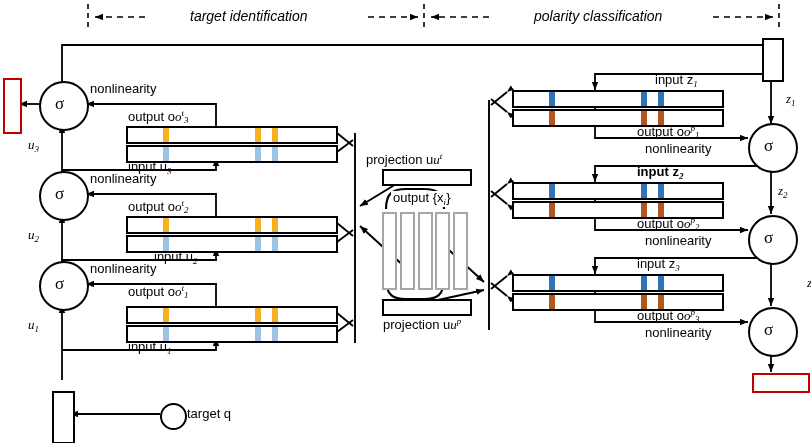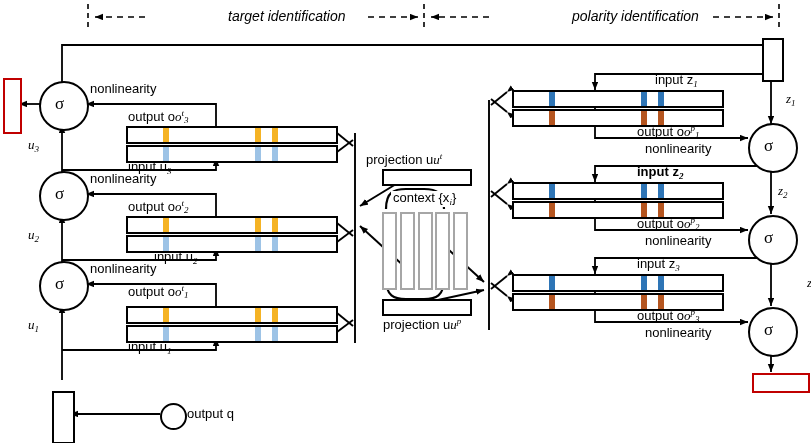--- a/index.html
+++ b/index.html
@@ -1,20 +1,20 @@
 <!DOCTYPE html>
 <html><head>
 <meta charset="utf-8">
 <style>
   html,body{margin:0;padding:0;background:#fff;}
   body{font-family:"Liberation Sans", sans-serif;}
   #stage{position:relative;width:811px;height:443px;background:#fff;overflow:hidden;}
   svg{position:absolute;left:0;top:0;}
   .lbl{position:absolute;font-family:"Liberation Sans",sans-serif;font-size:13px;color:#000;white-space:nowrap;line-height:1;}
-  .lbl.ital{font-style:italic;font-size:14px;margin-left:38px;}
+  .lbl.ital{font-style:italic;font-size:14px;}
   .mth{font-family:"Liberation Serif",serif;font-style:italic;}
   .sub{font-size:9px;vertical-align:-0.28em;font-style:italic;font-family:"Liberation Serif",serif;}
   .sup{font-size:9px;vertical-align:0.5em;font-style:italic;font-family:"Liberation Serif",serif;}
   .sigtxt{position:absolute;font-family:"Liberation Serif",serif;font-size:17px;color:#000;}
 </style>
 </head>
 <body>
 
 <div id="stage">
 
@@ -112,21 +112,21 @@
     <path d="M438,300 L484,290" marker-end="url(#ah)"></path>
   </g>
 
   <g stroke="#000" stroke-width="2.2" fill="none">
     <path d="M386,209 C386,192 394,189 406,189 L424,189 C436,189 444,192 444,209"></path>
     <path d="M386,279 C386,296 394,299 406,299 L424,299 C436,299 444,296 444,279"></path>
   </g>
 </svg>
 
 <div class="lbl ital" style="left:190px;top:9px;">target identification</div>
-<div class="lbl ital" style="left:534px;top:9px;">polarity identification</div>
+<div class="lbl ital" style="left:534px;top:9px;">polarity classification</div>
 
 <div style="position:absolute;left:3px;top:78px;width:15px;height:52px;border:2.2px solid #C00000;background:#fff;"></div>
 
 <div style="position:absolute;left:39px;top:81px;width:46px;height:46px;border:2px solid #000;border-radius:50%;background:#fff;"></div>
 <div class="sigtxt" style="left:55px;top:94px;">σ</div>
 <div style="position:absolute;left:39px;top:171px;width:46px;height:46px;border:2px solid #000;border-radius:50%;background:#fff;"></div>
 <div class="sigtxt" style="left:55px;top:184px;">σ</div>
 <div style="position:absolute;left:39px;top:261px;width:46px;height:46px;border:2px solid #000;border-radius:50%;background:#fff;"></div>
 <div class="sigtxt" style="left:55px;top:274px;">σ</div>
 
@@ -172,26 +172,26 @@
 <div style="position:absolute;left:126px;top:325px;width:208px;height:14px;border:2px solid #000;background:#fff;">
   <div style="position:absolute;left:17%;top:0;width:6px;height:100%;background:#9DC3E6;"></div>
   <div style="position:absolute;left:61%;top:0;width:6px;height:100%;background:#9DC3E6;"></div>
   <div style="position:absolute;left:69%;top:0;width:6px;height:100%;background:#9DC3E6;"></div>
 </div>
 <div class="lbl" style="left:128px;top:284px;"><span>output o</span><span class="mth" style="font-size:13px;">o</span><span class="sup">t</span><span class="sub">1</span></div>
 <div class="lbl" style="left:128px;top:340px;"><span>input u</span><span class="sub">1</span></div>
 
 <div style="position:absolute;left:52px;top:391px;width:19px;height:49px;border:2px solid #000;background:#fff;"></div>
 <div style="position:absolute;left:160px;top:403px;width:23px;height:23px;border:2px solid #000;border-radius:50%;background:#fff;"></div>
-<div class="lbl" style="left:187px;top:407px;"><span>output q</span></div>
+<div class="lbl" style="left:187px;top:407px;"><span>target q</span></div>
 
 <div class="lbl" style="left:366px;top:152px;"><span>projection u</span><span class="mth" style="font-size:13px;">u</span><span class="sup">t</span></div>
 <div style="position:absolute;left:382px;top:169px;width:86px;height:13px;border:2px solid #000;background:#fff;"></div>
 
-<div class="lbl" style="left:391px;top:191px;background:#fff;padding:0 2px;"><span>context {x</span><span class="sub">i</span><span>}</span></div>
+<div class="lbl" style="left:391px;top:191px;background:#fff;padding:0 2px;"><span>output {x</span><span class="sub">i</span><span>}</span></div>
 <div style="position:absolute;left:382px;top:212px;width:86px;height:74px;display:flex;justify-content:space-between;">
   <div style="width:11px;height:74px;border:2px solid #A6A6A6;background:#fff;"></div>
   <div style="width:11px;height:74px;border:2px solid #A6A6A6;background:#fff;"></div>
   <div style="width:11px;height:74px;border:2px solid #A6A6A6;background:#fff;"></div>
   <div style="width:11px;height:74px;border:2px solid #A6A6A6;background:#fff;"></div>
   <div style="width:11px;height:74px;border:2px solid #A6A6A6;background:#fff;"></div>
 </div>
 
 <div style="position:absolute;left:382px;top:299px;width:86px;height:13px;border:2px solid #000;background:#fff;"></div>
 <div class="lbl" style="left:383px;top:317px;"><span>projection u</span><span class="mth" style="font-size:13px;">u</span><span class="sup">p</span></div>

